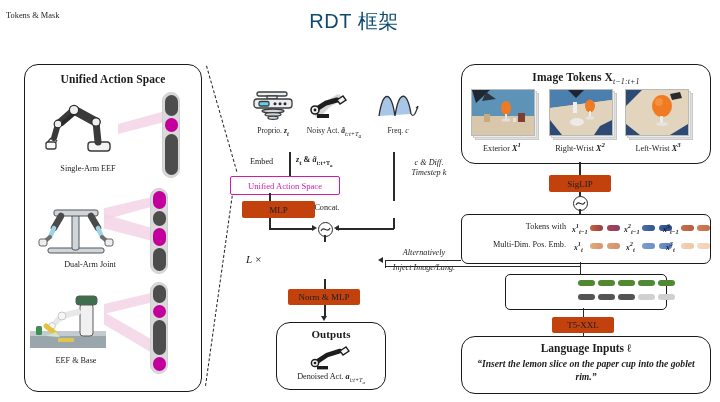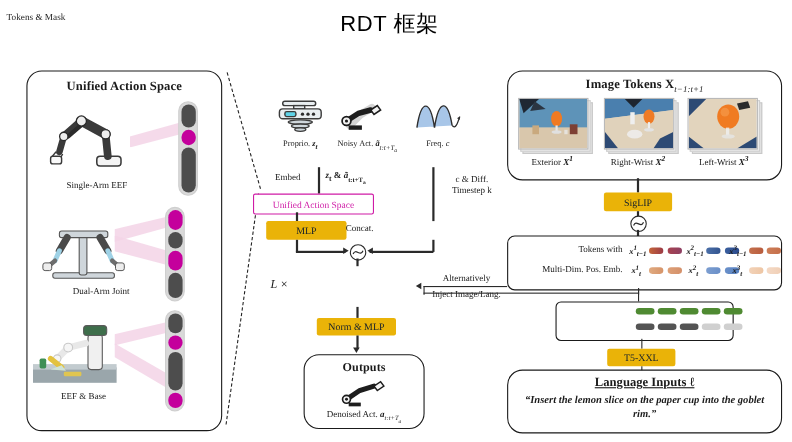--- a/index.html
+++ b/index.html
@@ -11,33 +11,33 @@
     position:relative;
   }
   #root{position:relative;width:720px;height:402px;}
   .abs{position:absolute;}
   .ctr{display:flex;align-items:center;justify-content:center;text-align:center;}
 
   
   #page-title{
     left:0;top:8px;width:708px;
     font-family:"Liberation Sans", sans-serif;
-    font-size:20px;font-weight:400;color:#000000;
+    font-size:20px;font-weight:400;color:#0c4a6e;
     text-align:center;letter-spacing:.5px;
   }
 
   
   .panel{
     border:1.6px solid #1a1a1a;border-radius:14px;background:#fff;
   }
   .panel-title{
     font-weight:bold;font-size:11.5px;text-align:center;letter-spacing:.1px;
   }
   .blue-box{
-    background:#eab308;border:0;border-radius:2px;
+    background:#c2410c;border:0;border-radius:2px;
     font-size:9px;color:#15202b;
   }
 
   
   #left-panel{left:24px;top:64px;width:176px;height:326px;}
   .robot-img{position:absolute;width:92px;height:70px;}
   .robot-cap{position:absolute;width:104px;font-size:8.2px;text-align:center;}
 
   
   .tokbar{
@@ -68,21 +68,21 @@
   #dit-box{
     left:272px;top:243px;width:104px;height:36px;
     background:#dde6f2;border-radius:3px;
     font-size:9px;line-height:12px;color:#15202b;
   }
   #lx-lab{left:240px;top:253px;width:28px;font-size:11px;font-style:italic;text-align:center;}
   #norm-box{left:288px;top:289px;width:72px;height:16px;}
   #outputs-panel{left:276px;top:322px;width:108px;height:66px;}
 
   .embed-lab{position:absolute;font-size:8.2px;}
-  .alt-lab{position:absolute;font-size:8.2px;text-align:center;line-height:10px;}
+  .alt-lab{position:absolute;font-size:8.2px;text-align:center;line-height:10px;font-style:italic;}
 
   
   #img-panel{left:461px;top:64px;width:248px;height:98px;}
   .photo-stack{position:absolute;width:66px;height:48px;}
   .photo-stack .sh{position:absolute;left:4px;top:4px;width:62px;height:45px;background:#e2e2e2;border:1px solid #c8c8c8;}
   .photo-stack .sh2{position:absolute;left:2px;top:2px;width:62px;height:45px;background:#ececec;border:1px solid #cfcfcf;}
   .photo{position:absolute;left:0;top:0;width:62px;height:45px;border:1px solid #b9b9b9;overflow:hidden;}
   .photo-cap{position:absolute;width:80px;font-size:8.2px;text-align:center;}
 
   #siglip-box{left:549px;top:175px;width:62px;height:17px;}
@@ -90,21 +90,21 @@
   .tok-lab{position:absolute;font-size:8.2px;text-align:right;}
   .pill{position:absolute;width:13px;height:6px;border-radius:3px;}
   .tvar{position:absolute;font-size:7.6px;font-weight:bold;font-style:italic;}
 
   #mask-panel{left:505px;top:274px;width:160px;height:34px;border:1.6px solid #1a1a1a;border-radius:5px;background:#fff;}
   #mask-lab{position:absolute;left:6px;top:11px;font-size:8.4px;}
   .mpill{position:absolute;width:17px;height:6px;border-radius:3px;}
 
   #t5-box{left:552px;top:317px;width:62px;height:16px;}
   #lang-panel{left:461px;top:336px;width:248px;height:56px;}
-  #lang-title{position:absolute;left:0;top:5px;width:248px;font-size:11.5px;font-weight:bold;text-align:center;text-decoration:underline;}
+  #lang-title{position:absolute;left:0;top:5px;width:248px;font-size:11.5px;font-weight:bold;text-align:center;}
   #lang-text{position:absolute;left:10px;top:21px;width:228px;font-size:9.6px;font-style:italic;font-weight:bold;text-align:center;line-height:12.5px;}
 
   
   .ln{position:absolute;background:#2a2a2a;}
   .arrow-d{position:absolute;width:0;height:0;border-left:3.5px solid transparent;border-right:3.5px solid transparent;border-top:5px solid #2a2a2a;}
   .arrow-l{position:absolute;width:0;height:0;border-top:3.5px solid transparent;border-bottom:3.5px solid transparent;border-right:5px solid #2a2a2a;}
   .plusnode{position:absolute;width:13px;height:13px;border-radius:50%;border:1.3px solid #2a2a2a;background:#fff;}
   .plusnode svg{display:block;}
   .dash{position:absolute;border-left:1.5px dashed #222;}
 </style>
@@ -168,21 +168,21 @@
       </g>
       <g stroke="#6d6d6d" stroke-width="4" stroke-linecap="round" fill="none">
         <path d="M20 45 L14 50"></path>
           <path d="M72 45 L78 50"></path>
       </g>
       <g fill="#ededed" stroke="#555" stroke-width="0.9">
         <rect x="9" y="47" width="8" height="7" rx="2"></rect>
           <rect x="75" y="47" width="8" height="7" rx="2"></rect>
       </g>
     </svg>
-    <div class="robot-cap" style="left:16px;top:72px;">Dual-Arm Joint</div>
+    <div class="robot-cap" style="left:0px;top:72px;padding-left:14px;">Dual-Arm Joint</div>
     <div class="tokbar" style="left:126px;top:0px;height:86px;">
       <div class="tok on" style="height:18px;"></div>
       <div class="tok" style="height:16px;"></div>
       <div class="tok on" style="height:18px;"></div>
       <div class="tok" style="height:24px;"></div>
     </div>
   </div>
 
   <div class="abs" style="left:24px;top:282px;width:176px;height:92px;">
     <div class="flow" style="left:80px;top:8px;width:60px;height:24px;clip-path:polygon(0% 58%,100% 0%,100% 40%,0% 100%);"></div>

